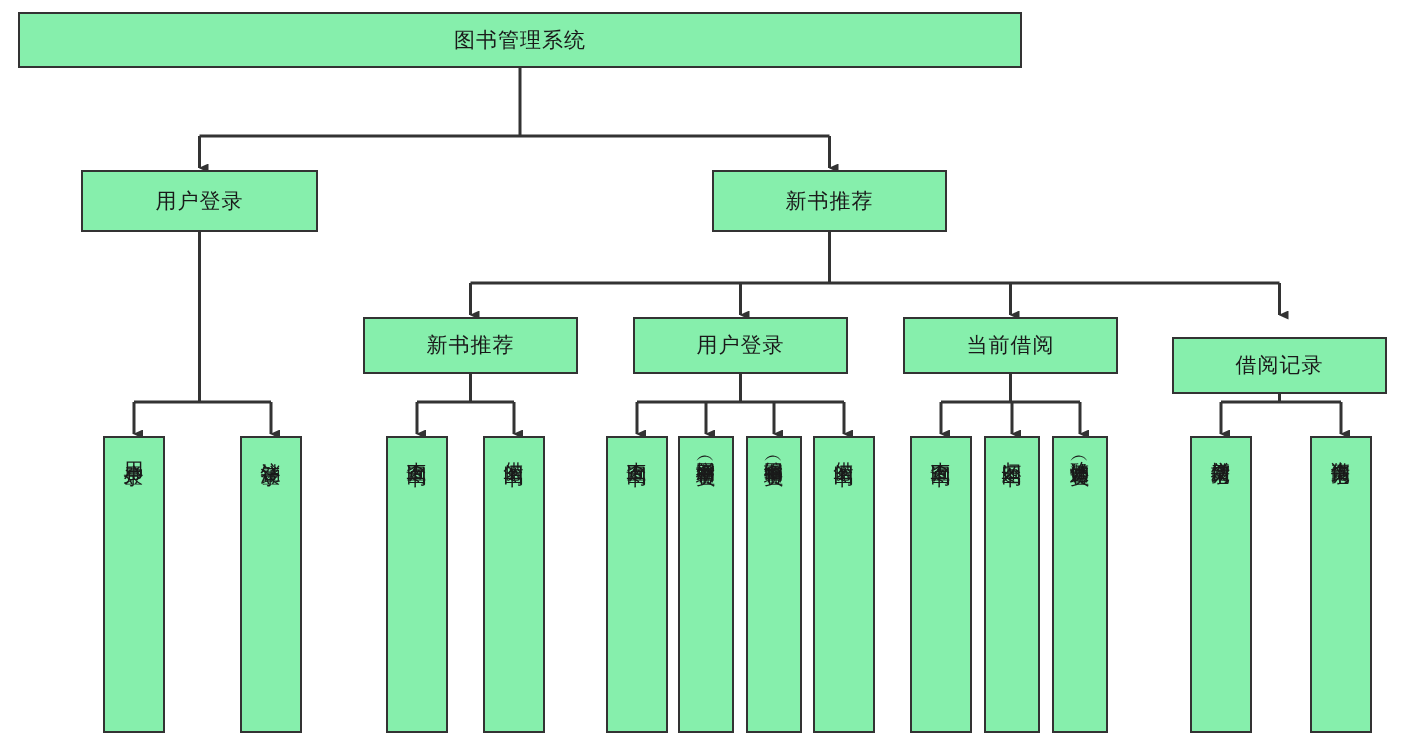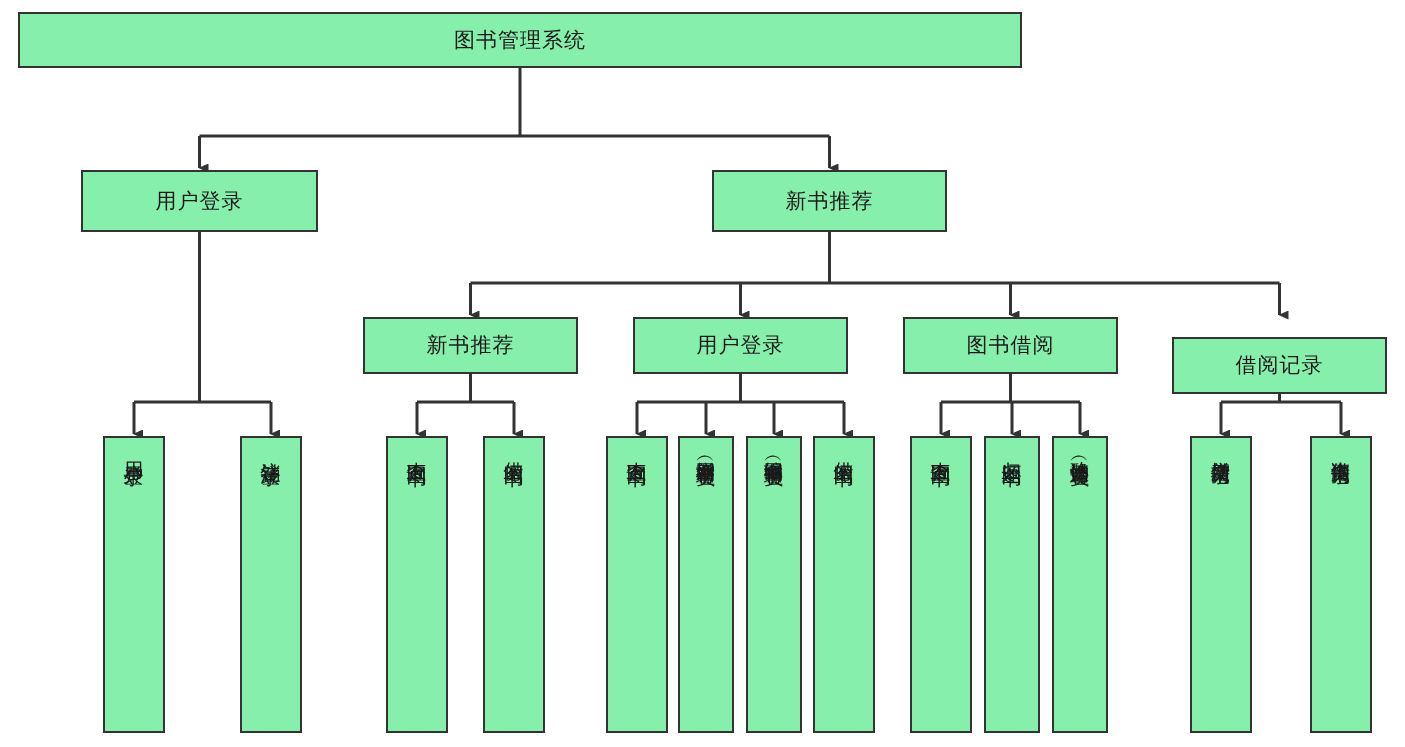--- a/index.html
+++ b/index.html
@@ -132,21 +132,21 @@
       <div class="node horiz" style="left: 712px; top: 170px; width: 235px; height: 62px;">
         <span class="node-label">新书推荐</span>
       </div>
       <div class="node horiz" style="left: 363px; top: 317px; width: 215px; height: 57px;">
         <span class="node-label">新书推荐</span>
       </div>
       <div class="node horiz" style="left: 633px; top: 317px; width: 215px; height: 57px;">
         <span class="node-label">用户登录</span>
       </div>
       <div class="node horiz" style="left: 903px; top: 317px; width: 215px; height: 57px;">
-        <span class="node-label">图书借阅</span>
+        <span class="node-label">当前借阅</span>
       </div>
       <div class="node horiz" style="left: 1172px; top: 317px; width: 215px; height: 57px; margin-top: 20px;">
         <span class="node-label">借阅记录</span>
       </div>
       <div class="node vert" style="left: 103px; top: 436px; width: 62px; height: 297px;">
         <span class="node-label">用户登录</span>
       </div>
       <div class="node vert" style="left: 240px; top: 436px; width: 62px; height: 297px;">
         <span class="node-label">注销登录</span>
       </div>

